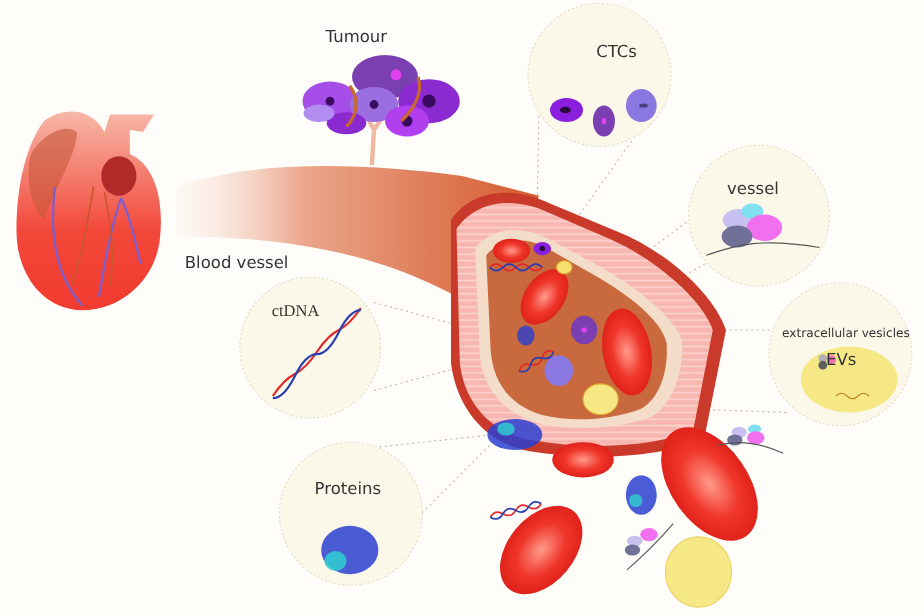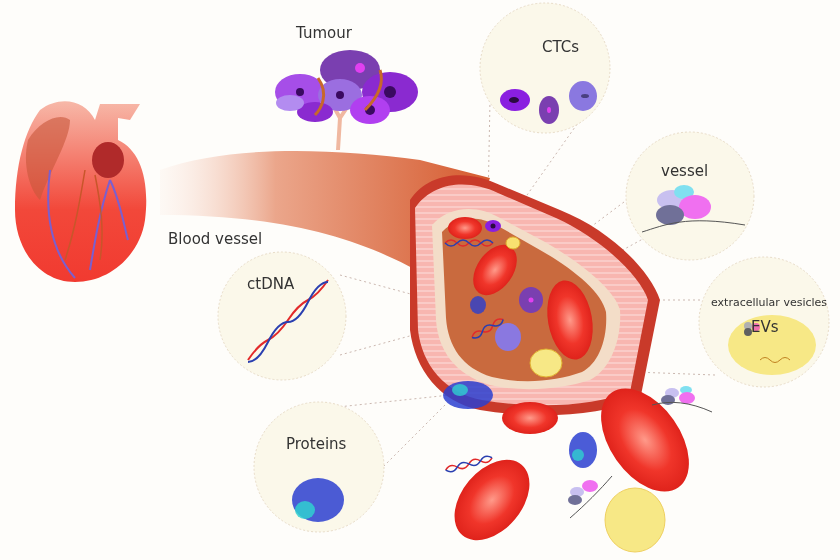--- a/index.html
+++ b/index.html
@@ -169,15 +169,15 @@
     <ellipse cx="318" cy="500" rx="26" ry="22" fill="#2b3fd0" opacity="0.85"></ellipse>
     <ellipse cx="305" cy="510" rx="10" ry="9" fill="#30d0d0" opacity="0.85"></ellipse>
   </g>
 </svg>
 
 <div class="lbl title" style="left:296px;top:24px;">Tumour</div>
 <div class="lbl title" style="left:542px;top:38px;">CTCs</div>
 <div class="lbl title" style="left:661px;top:162px;">vessel</div>
 <div class="lbl title" style="left:751px;top:274px;margin-top:44px;">EVs</div>
 <div class="lbl sub" style="left:711px;top:296px;text-align:center;">extracellular vesicles</div>
-<div class="lbl title" style="left:247px;top:275px;">ctDNA</div>
+<div class="lbl title" style="left:247px;top:275px;font-family:Liberation Serif, serif;">ctDNA</div>
 <div class="lbl title" style="left:286px;top:435px;text-align:center;">Proteins</div>
 <div class="lbl title" style="left:168px;top:230px;">Blood vessel</div>
 
 </body></html>

